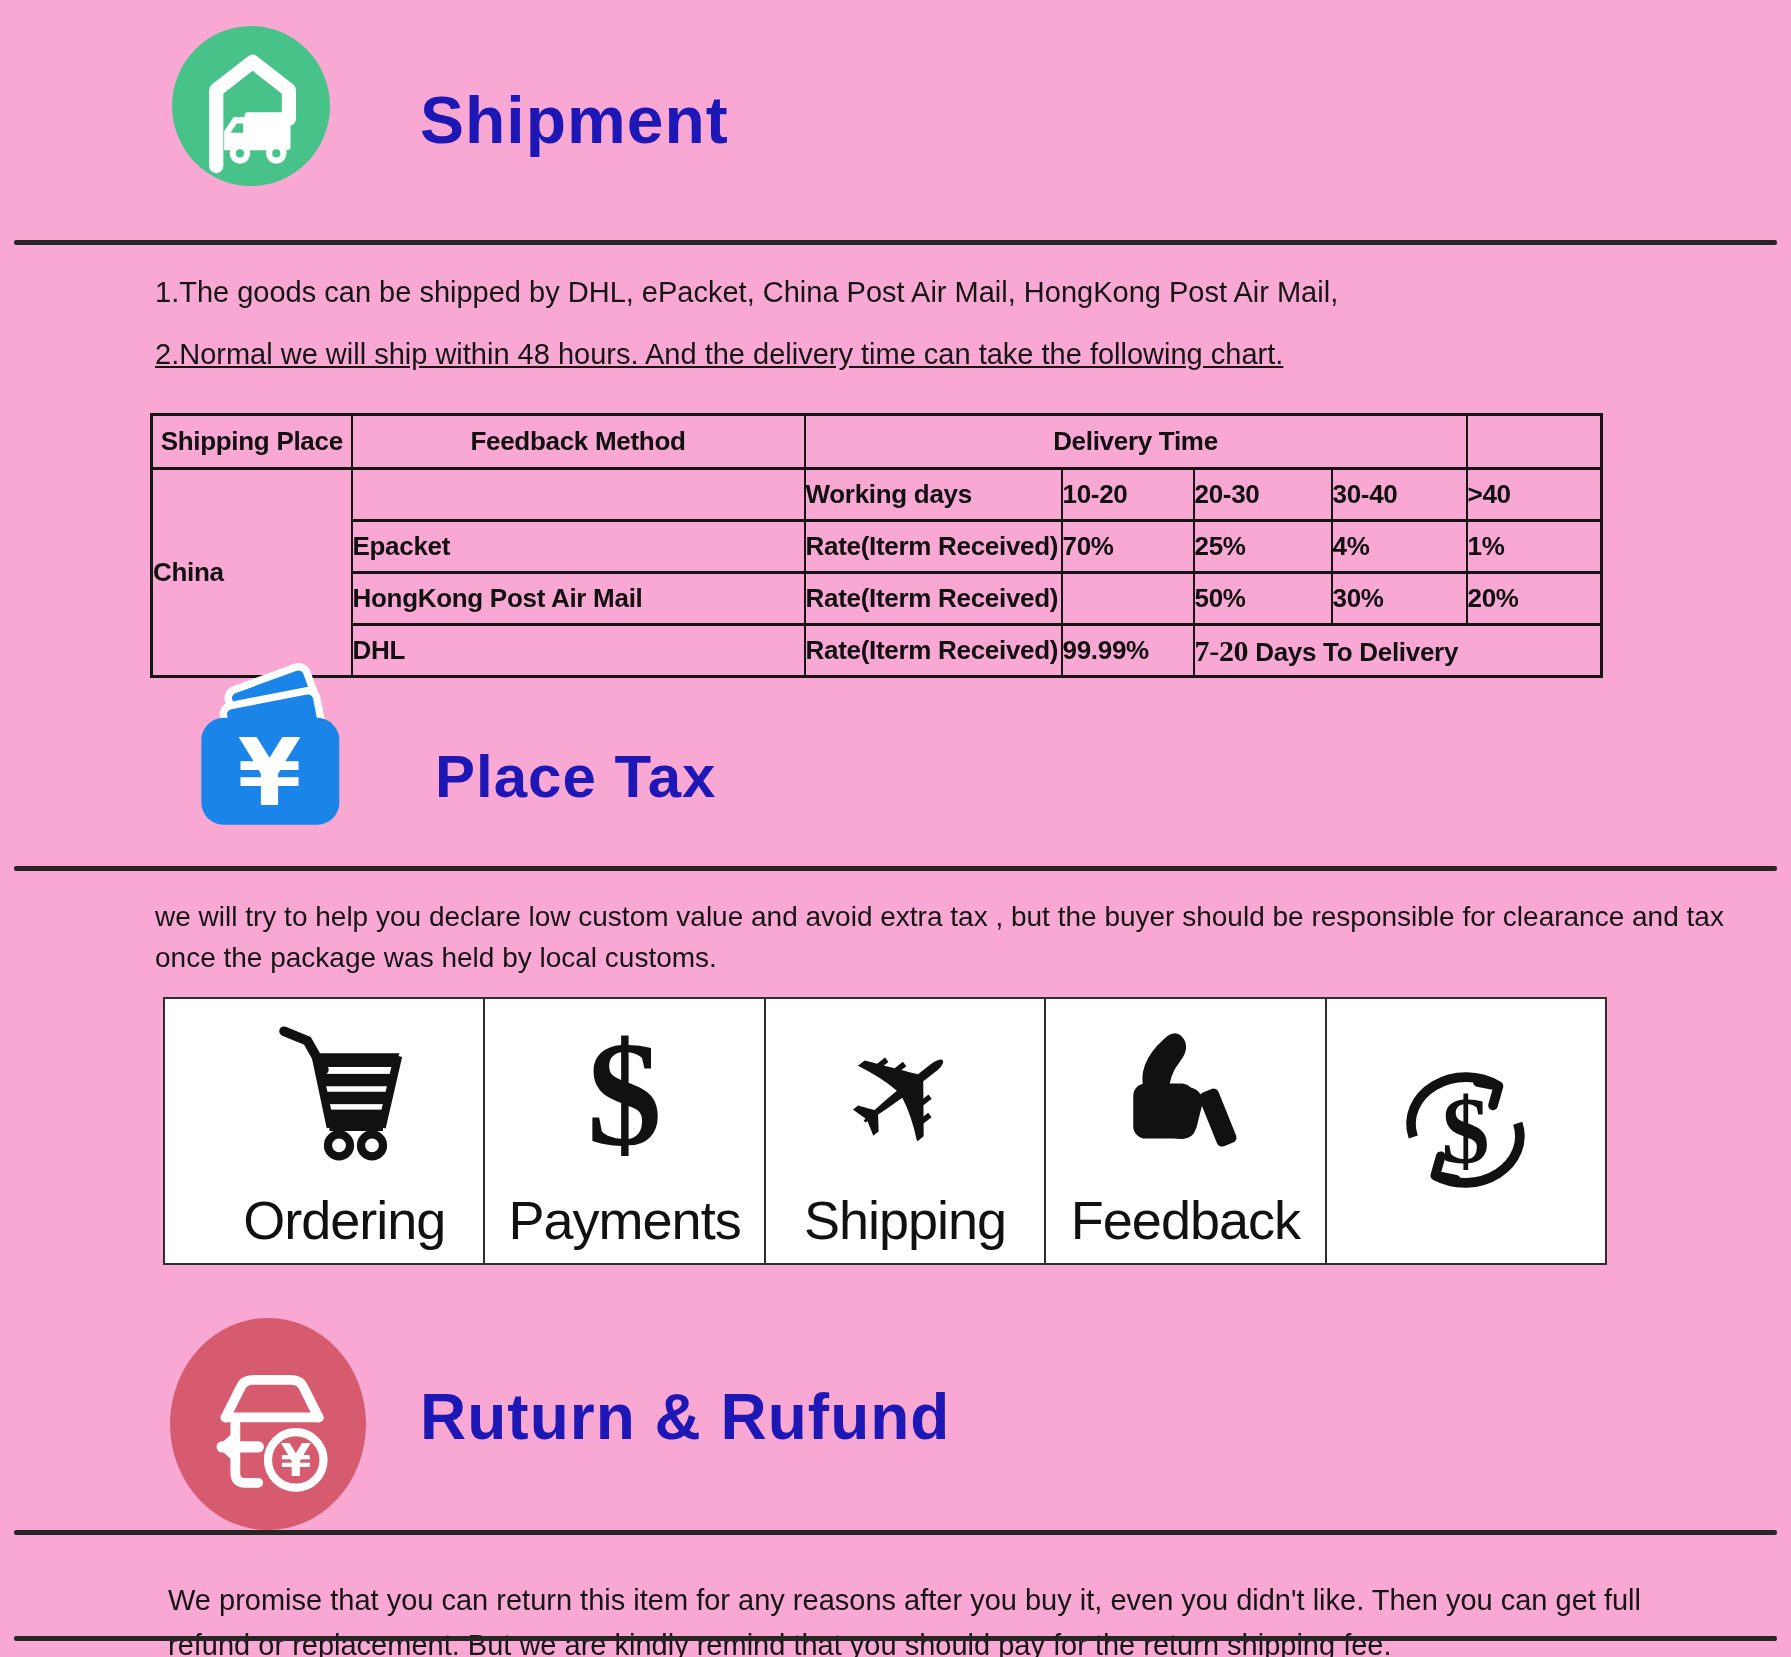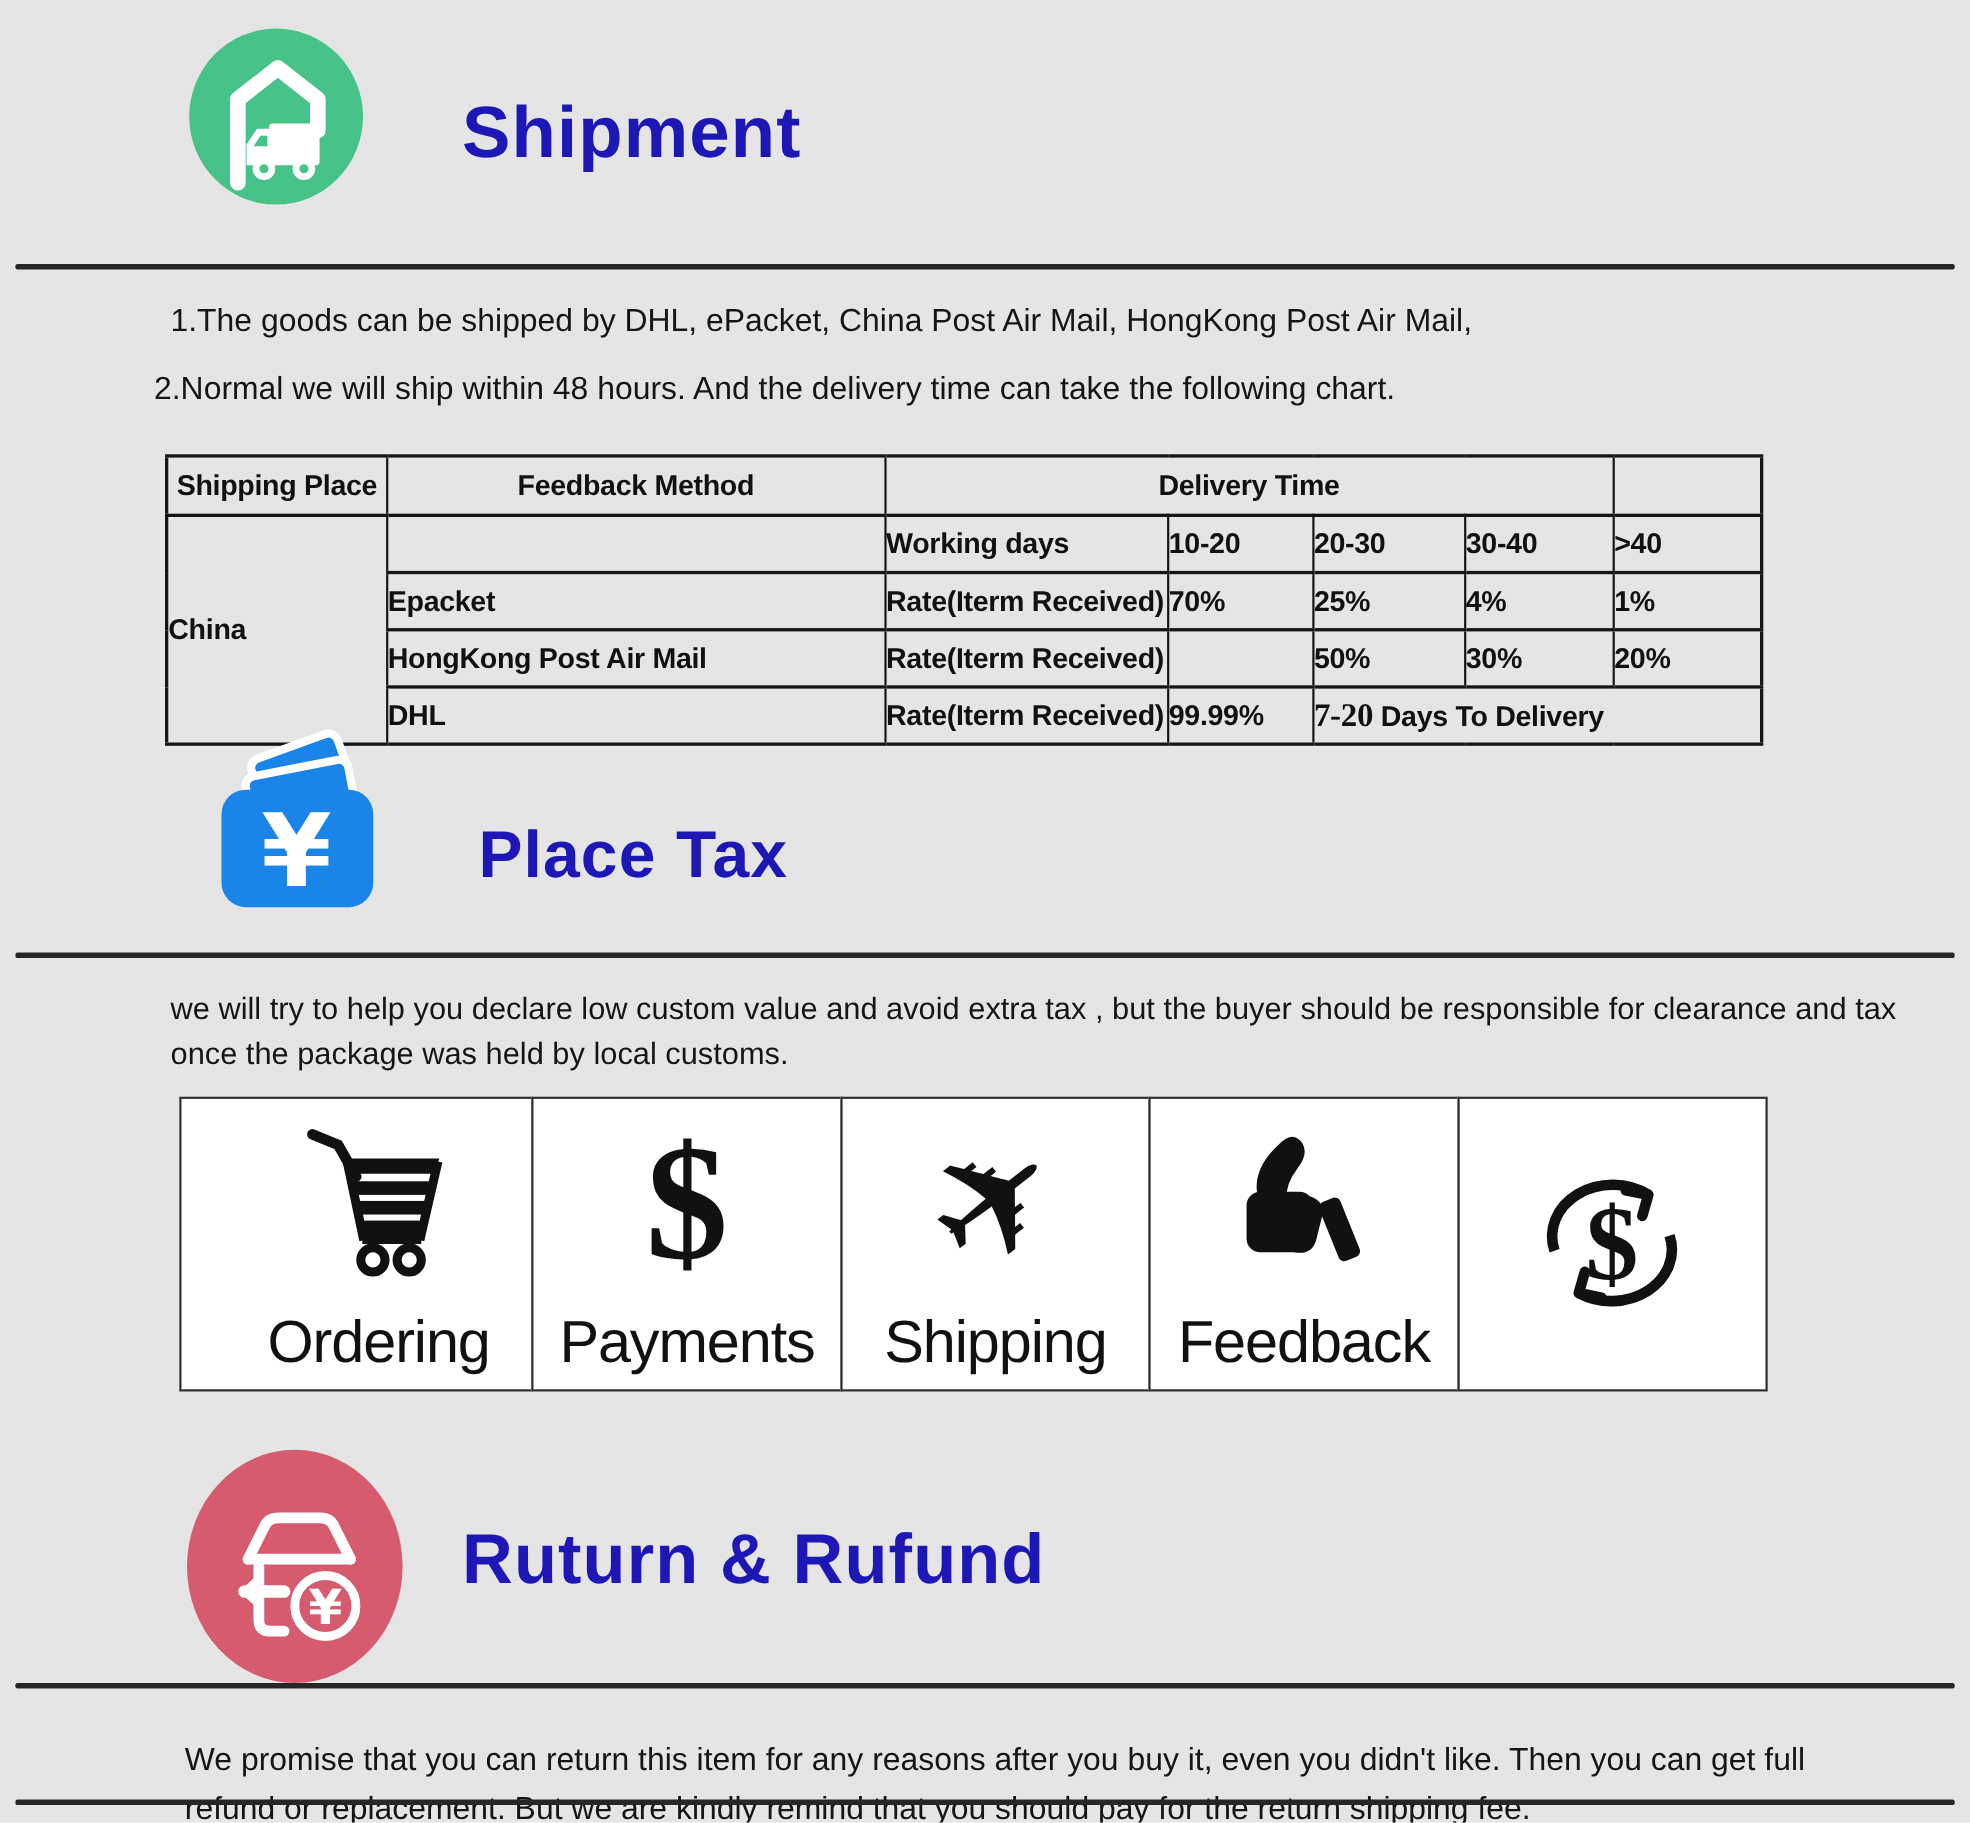--- a/index.html
+++ b/index.html
@@ -1,17 +1,17 @@
 <!DOCTYPE html>
 <html><head>
 <meta charset="utf-8">
 <style>
   html,body{margin:0;padding:0;background:#fff;}
   #page{
-    position:relative;width:1791px;height:1657px;background:#e5e5e5;
+    position:relative;width:1791px;height:1657px;background:#f9a8d4;
     font-family:"Liberation Sans",sans-serif;color:#141414;overflow:hidden;
   }
   .divider{position:absolute;left:14px;right:14px;height:5px;background:#262626;border-radius:2px;}
   .circle-badge{position:absolute;border-radius:50%;}
   .section-title{
     position:absolute;font-weight:800;color:#1d17b6;letter-spacing:1px;
     font-family:"Liberation Sans",sans-serif;white-space:nowrap;
   }
   .note{position:absolute;font-size:29px;font-weight:500;color:#151515;white-space:nowrap;}
   .para{position:absolute;font-size:28px;font-weight:500;color:#151515;line-height:41px;}
@@ -55,21 +55,21 @@
         <circle cx="43" cy="80" r="2.6" fill="#47c389"></circle>
       <circle cx="66" cy="80" r="6.5" fill="#ffffff"></circle>
         <circle cx="66" cy="80" r="2.6" fill="#47c389"></circle>
     </svg>
   </div>
   <div class="section-title" style="left:420px;top:82px;font-size:66px;">Shipment</div>
 
   <div class="divider" style="top:240px;"></div>
 
   <div class="note" style="left:155px;top:276px;">1.The goods can be shipped by DHL, ePacket,  China Post Air Mail, HongKong Post Air Mail,</div>
-  <div class="note" style="left:140px;top:338px;">2.Normal we will ship within 48 hours. And the delivery time can take the following chart.</div>
+  <div class="note" style="left:155px;top:338px;text-decoration:underline;">2.Normal we will ship within 48 hours. And the delivery time can take the following chart.</div>
 
   <table id="ship-table">
     <colgroup>
       <col style="width:200px">
         <col style="width:453px">
         <col style="width:257px">
       <col style="width:132px">
         <col style="width:138px">
         <col style="width:135px">
         <col style="width:135px">

